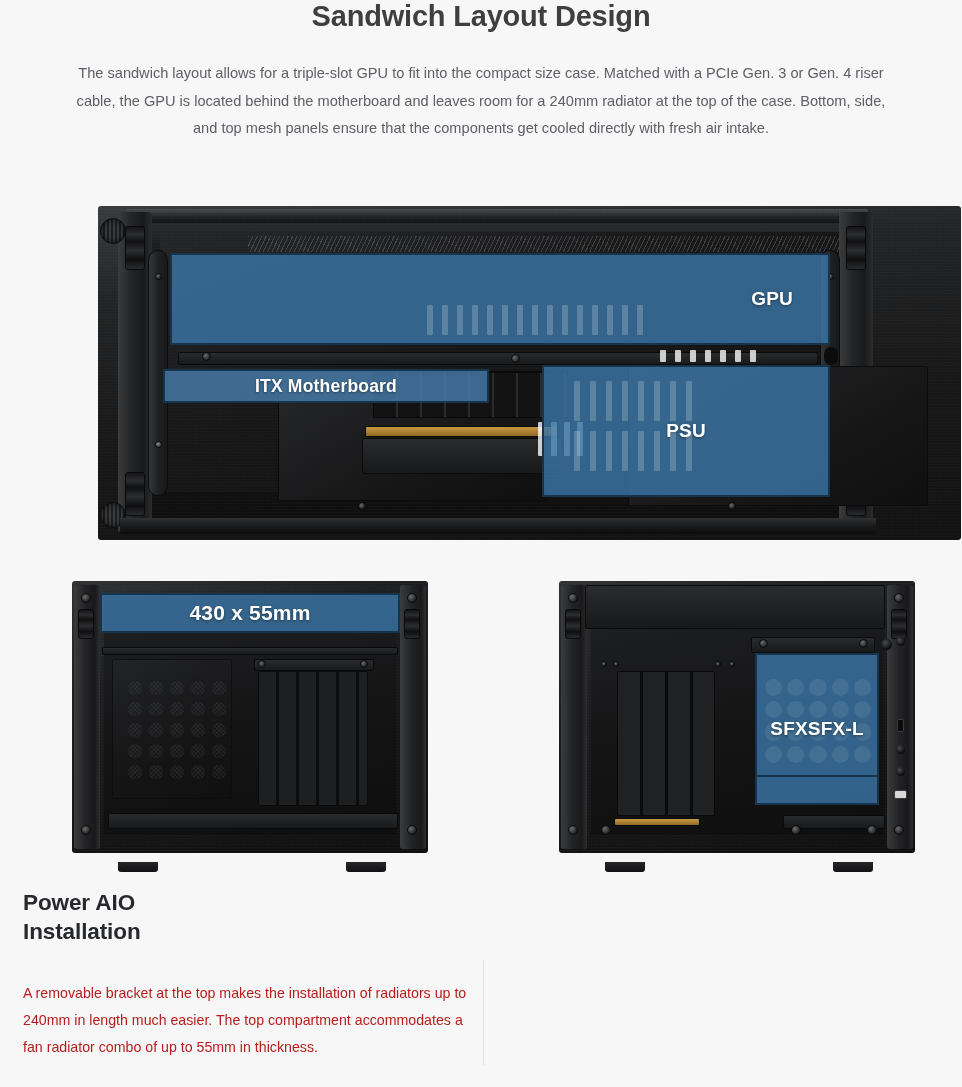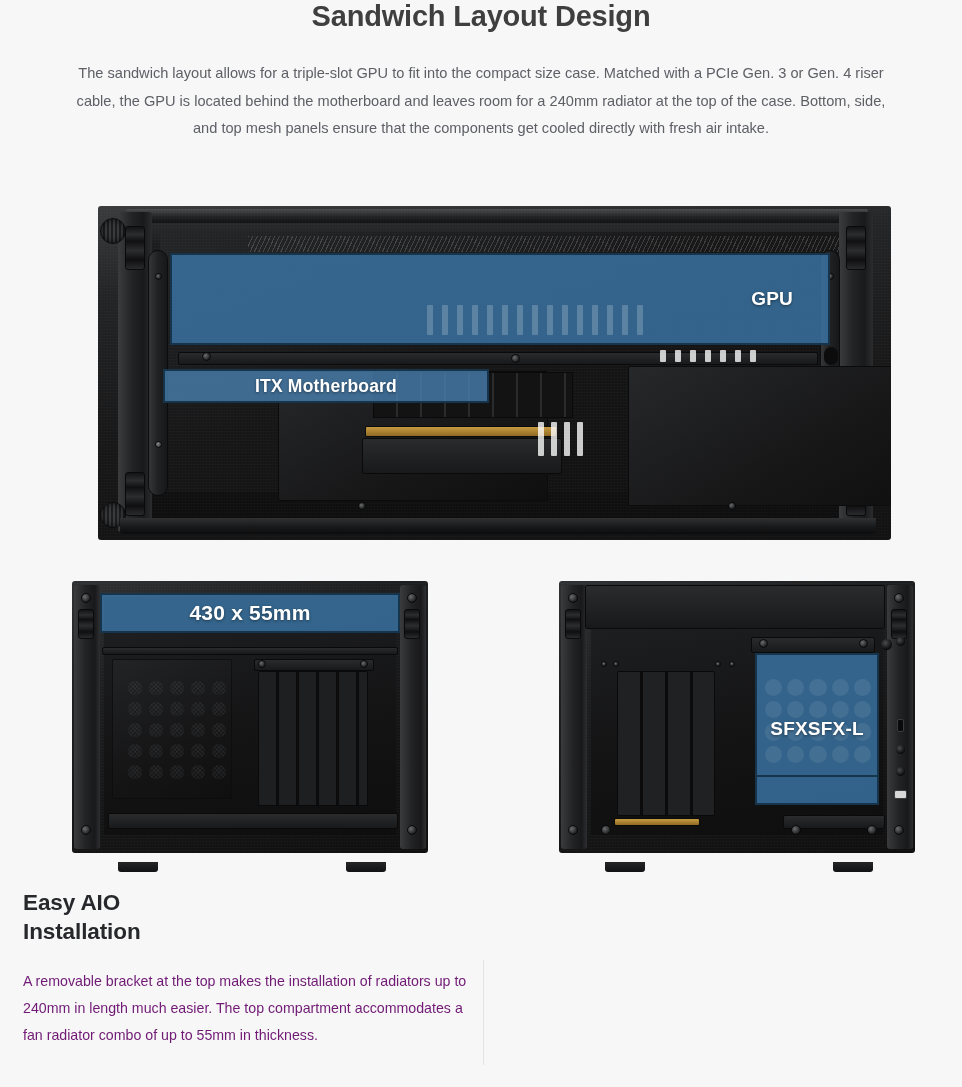--- a/index.html
+++ b/index.html
@@ -47,21 +47,21 @@
     background: rgba(59,117,165,.82);
     border: 2px solid #17344d;
     display: flex; align-items: center;
     color: #fff; font-weight: bold;
     text-shadow: 0 1px 3px rgba(0,0,0,.45);
     letter-spacing: .2px;
   }
   .blue.lighter { background: rgba(72,128,175,.80); }
 
   
-  #hero { left: 98px; top: 206px; width: 793px; height: 334px; padding-left: 40px; }
+  #hero { left: 98px; top: 206px; width: 863px; height: 334px; padding-left: 40px; }
   .hero-frame {
     position:absolute; left:28px; top:8px; width:742px; height:316px;
     background: linear-gradient(180deg,#2e2f31 0%,#1b1c1d 10%,#141415 50%,#0e0e0f 100%);
     border-radius:2px;
   }
   .hero-inner {
     position:absolute; left:62px; top:26px; width:680px; height:260px;
     background: linear-gradient(160deg,#242527 0%,#161617 45%,#101011 100%);
   }
   
@@ -190,22 +190,22 @@
 
   
   .feat { position:absolute; width:450px; }
   #feat-left  { left:23px; top:888px; }
   #feat-right { left:508px; top:888px; }
   .feat h3 {
     font-size:22.5px; font-weight:bold; color:#27282b;
     line-height:29px; letter-spacing:-0.1px; white-space:pre-line;
   }
   .feat p {
-    margin-top:22px;
-    font-size:14.2px; line-height:27px; color:#701a75;
+    margin-top:34px;
+    font-size:14.2px; line-height:27px; color:#b91c1c;
   }
   .vline {
     position:absolute; left:483px; top:960px; width:1px; height:105px;
     background:#e2e2e2;
   }
 </style>
 </head>
 <body>
 
 <div class="page">
@@ -293,20 +293,43 @@
           <i></i>
           <i></i>
       </span>
       <span>GPU</span>
     </div>
 
     <div class="blue lighter" style="left:65px;top:163px;width:326px;height:34px;justify-content:center;font-size:17.5px;">
       <span>ITX Motherboard</span>
     </div>
 
+    <div class="blue" style="left:444px;top:159px;width:288px;height:132px;justify-content:center;font-size:19px;">
+      <span class="slotvents" style="left:30px;top:14px;gap:10px;height:40px;">
+        <i></i>
+          <i></i>
+          <i></i>
+          <i></i>
+          <i></i>
+          <i></i>
+          <i></i>
+          <i></i>
+      </span>
+      <span class="slotvents" style="left:30px;top:64px;gap:10px;height:40px;">
+        <i></i>
+          <i></i>
+          <i></i>
+          <i></i>
+          <i></i>
+          <i></i>
+          <i></i>
+          <i></i>
+      </span>
+      <span>PSU</span>
+    </div>
   </div>
 
   <div class="mini" id="mini-left">
     <div class="mini-body"></div>
     <div class="noise"></div>
     <div class="mini-bezel l">
       <div class="screw" style="left:7px;top:8px;width:10px;height:10px;"></div>
       <div class="rail-slot" style="left:4px;top:24px;width:16px;height:30px;"></div>
       <div class="screw" style="left:7px;top:240px;width:10px;height:10px;"></div>
     </div>
@@ -428,21 +451,21 @@
       </span>
       <span style="position:relative;z-index:2;">SFX</span>
       <span style="position:relative;z-index:2;">SFX-L</span>
       <span class="shadow-edge" style="left:0;bottom:26px;width:100%;height:2px;background:#17344d;"></span>
     </div>
   </div>
 
   <div class="vline"></div>
 
   <div class="feat" id="feat-left">
-    <h3>Easy AIO
+    <h3>Power AIO
 Installation</h3>
     <p>A removable bracket at the top makes the installation of radiators up to 240mm in length much easier. The top compartment accommodates a fan radiator combo of up to 55mm in thickness.</p>
   </div>
 
   <div class="feat" id="feat-right">
   </div>
 
 </div>
 
 </body></html>

